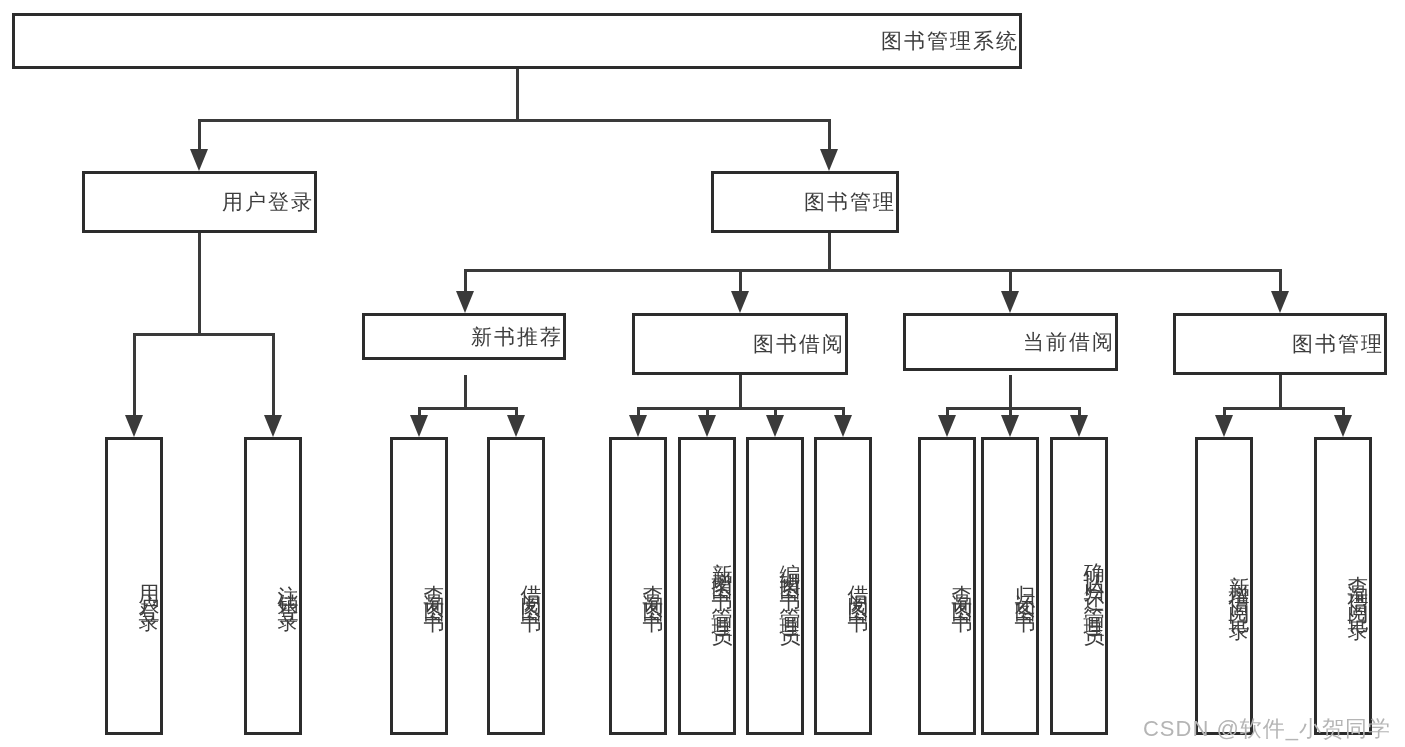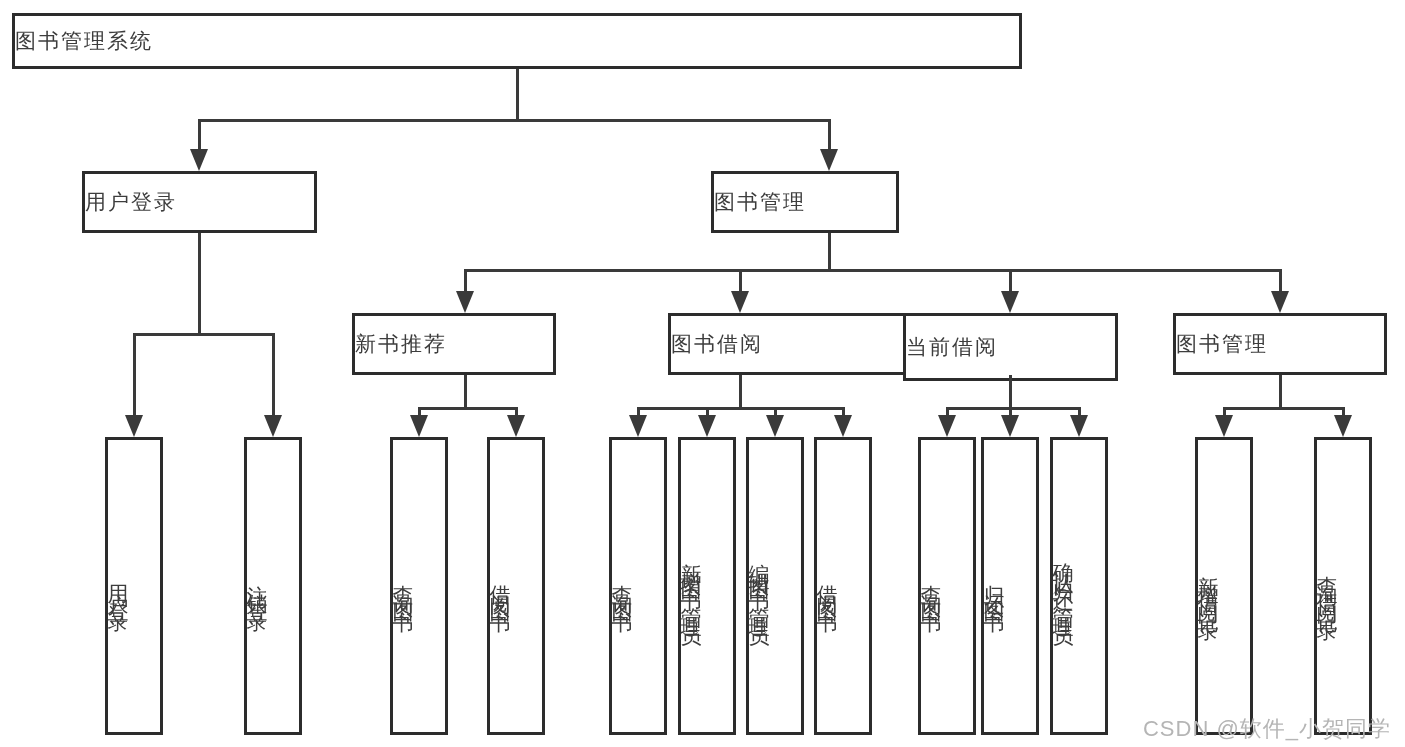--- a/index.html
+++ b/index.html
@@ -19,21 +19,21 @@
     background: var(--background);
     overflow: hidden;
   }
   
   .box {
     position: absolute;
     border: 3px solid var(--border);
     background: var(--background);
     display: flex;
     align-items: center;
-    justify-content: flex-start;
+    justify-content: flex-end;
     color: var(--text);
   }
   .box.h span {
     font-size: 21px;
     letter-spacing: 2px;
     white-space: nowrap;
   }
   .leaf {
     top: 437px;
     width: 58px;
@@ -78,29 +78,29 @@
   </div>
 
   <div class="box h" style="left:82px;top:171px;width:235px;height:62px">
     <span>用户登录</span>
   </div>
 
   <div class="box h" style="left:711px;top:171px;width:188px;height:62px">
     <span>图书管理</span>
   </div>
 
-  <div class="box h" style="left:352px;top:313px;width:204px;height:62px">
+  <div class="box h" style="left:362px;top:313px;width:204px;height:47px">
     <span>新书推荐</span>
   </div>
 
-  <div class="box h" style="left:668px;top:313px;width:246px;height:62px">
+  <div class="box h" style="left:632px;top:313px;width:216px;height:62px">
     <span>图书借阅</span>
   </div>
 
-  <div class="box h" style="left:903px;top:313px;width:215px;height:68px">
+  <div class="box h" style="left:903px;top:313px;width:215px;height:58px">
     <span>当前借阅</span>
   </div>
 
   <div class="box h" style="left:1173px;top:313px;width:214px;height:62px">
     <span>图书管理</span>
   </div>
 
   <div class="box leaf" style="left:105px">
     <span>用户登录</span>
   </div>

